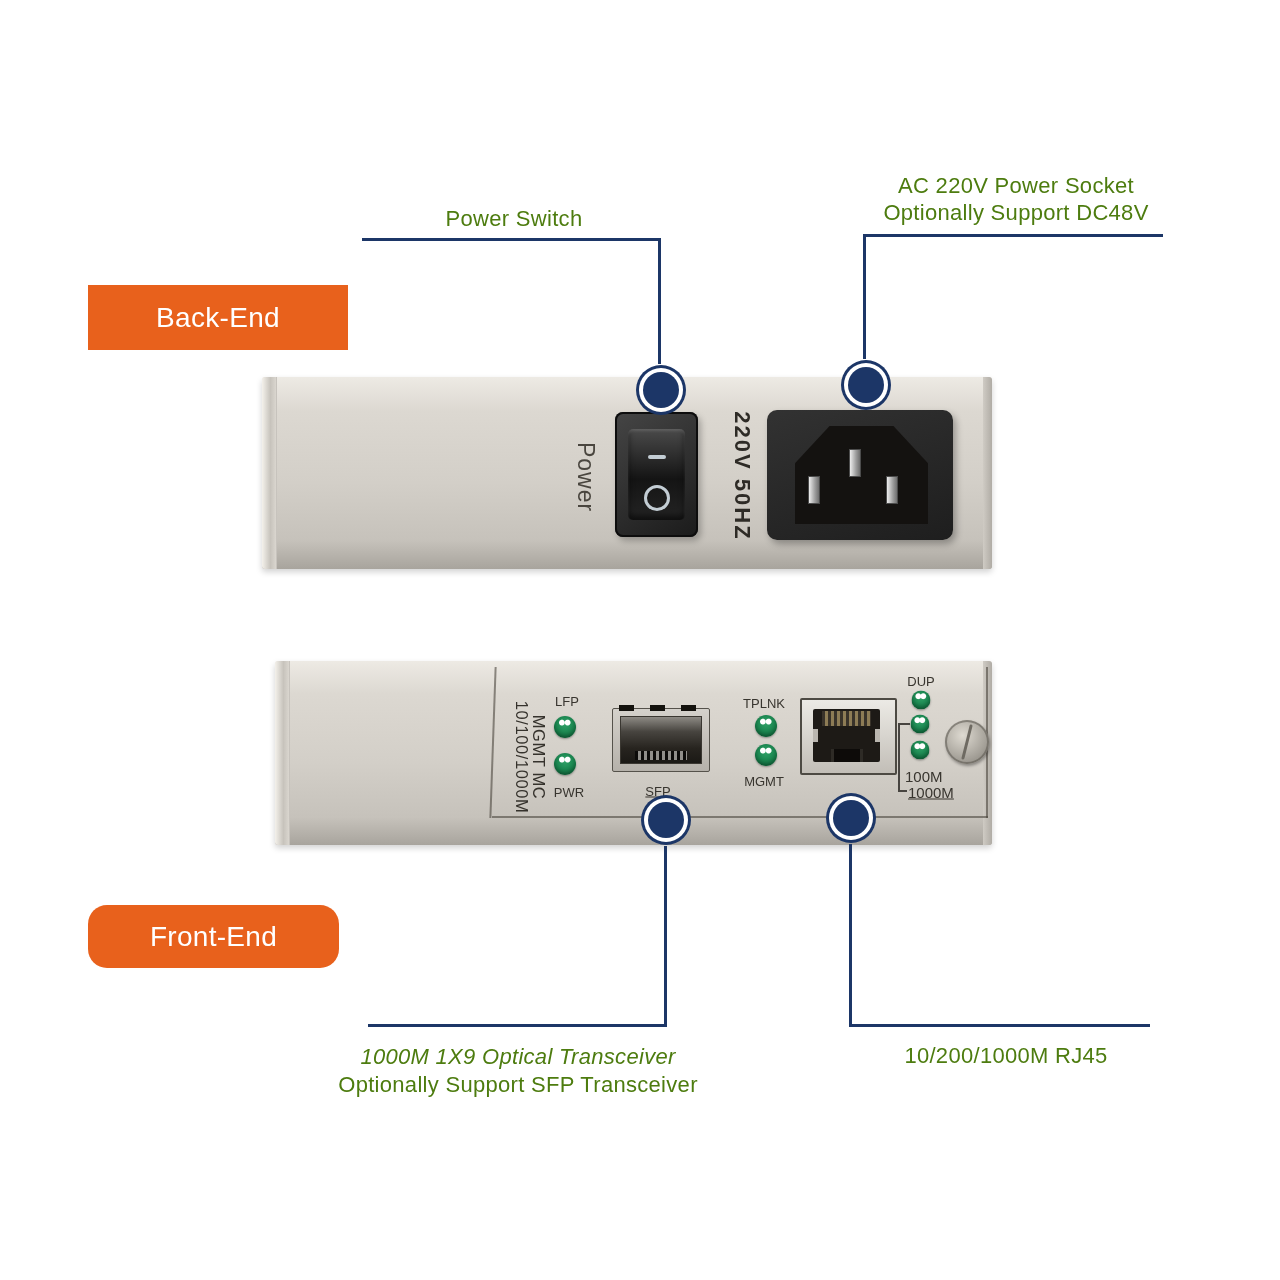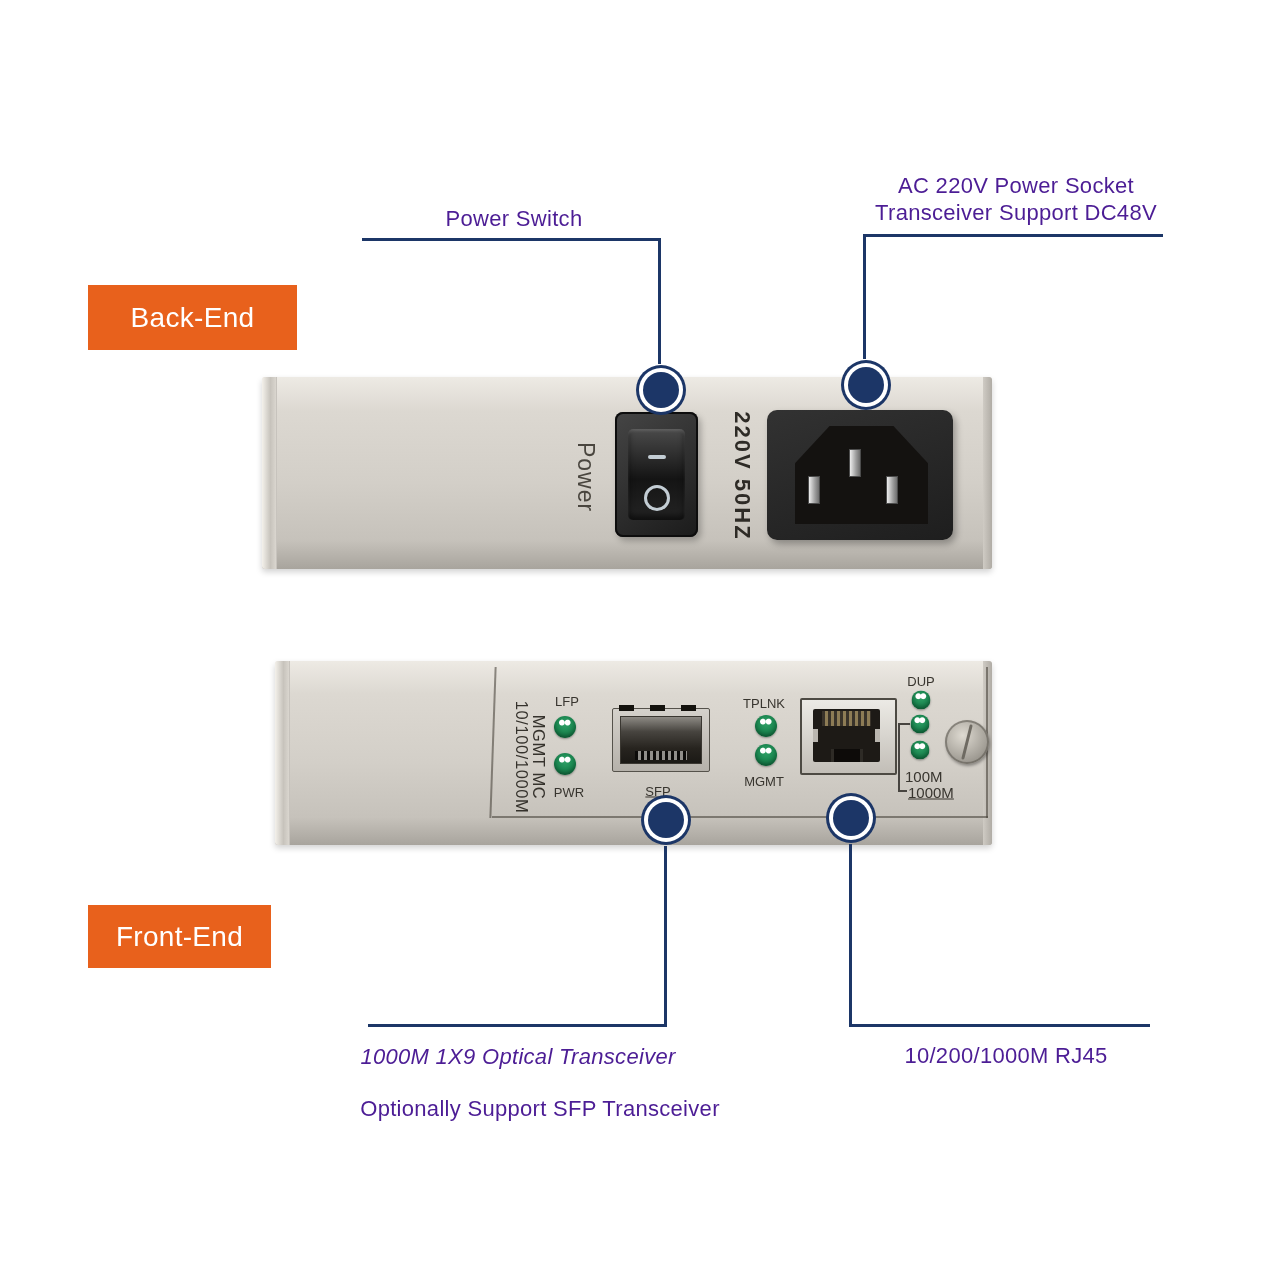--- a/index.html
+++ b/index.html
@@ -2,21 +2,21 @@
 <html><head>
 <meta charset="utf-8">
 <style>
   html,body{margin:0;padding:0;background:#ffffff;}
   #canvas{position:relative;width:1280px;height:1280px;background:#ffffff;overflow:hidden;
           font-family:"Liberation Sans",sans-serif;}
   
   .line{position:absolute;background:#1c3667;}
   .marker{position:absolute;width:36px;height:36px;border-radius:50%;background:#1c3667;
           box-shadow:0 0 0 4px #ffffff,0 0 0 7px #1c3667;z-index:30;}
-  .ann{position:absolute;transform:translate(-50%,-50%);font-size:22px;color:#4c1d95;
+  .ann{position:absolute;transform:translate(-50%,-50%);font-size:22px;color:#4d7c0f;
        white-space:nowrap;text-align:center;letter-spacing:.3px;z-index:25;}
   .tag{position:absolute;background:#e8611c;color:#ffffff;display:flex;align-items:center;
        justify-content:center;font-size:28px;letter-spacing:.3px;z-index:25;}
   
   .device{position:absolute;border-radius:3px;
           background:linear-gradient(180deg,#edeae4 0%,#dcd8d1 18%,#d3cfc8 55%,#c6c2bb 85%,#a8a49d 100%);
           box-shadow:0 3px 6px rgba(0,0,0,.18);}
   .device::before{content:"";position:absolute;left:0;top:0;bottom:0;width:14px;
           background:linear-gradient(90deg,#f4f1eb,#c7c3bc 60%,#dad6cf);
           border-right:1px solid rgba(120,115,108,.35);border-radius:3px 0 0 3px;}
@@ -84,27 +84,27 @@
 <body>
 
 <div id="canvas">
 
   <div class="ann" style="left:514px;top:219px;">Power Switch</div>
   <div class="line" style="left:362px;top:238px;width:299px;height:3px;"></div>
   <div class="line" style="left:658px;top:238px;width:3px;height:126px;"></div>
   <div class="marker" style="left:643px;top:372px;"></div>
 
   <div class="ann" style="left:1016px;top:186px;">AC 220V Power Socket</div>
-  <div class="ann" style="left:1016px;top:213px;">Transceiver Support DC48V</div>
+  <div class="ann" style="left:1016px;top:213px;">Optionally Support DC48V</div>
   <div class="line" style="left:863px;top:234px;width:300px;height:3px;"></div>
   <div class="line" style="left:863px;top:234px;width:3px;height:125px;"></div>
   <div class="marker" style="left:848px;top:367px;"></div>
 
-  <div class="tag" style="left:88px;top:285px;width:209px;height:65px;">Back-End</div>
-  <div class="tag" style="left:88px;top:905px;width:183px;height:63px;">Front-End</div>
+  <div class="tag" style="left:88px;top:285px;width:260px;height:65px;">Back-End</div>
+  <div class="tag" style="left:88px;top:905px;width:251px;height:63px;border-radius:19px;">Front-End</div>
 
   <div class="device" style="left:262px;top:377px;width:730px;height:192px;">
     <div class="vtext power-label" style="left:323px;top:100px;">Power</div>
 
     <div class="switch">
       <div class="rocker">
         <div class="sym-on"></div>
         <div class="sym-off"></div>
       </div>
     </div>
@@ -166,20 +166,20 @@
     <div class="flabel-left" style="left:630px;top:115px;">100M</div>
     <div class="flabel-left" style="left:633px;top:131px;text-decoration:underline;">1000M</div>
 
     <div class="screw"></div>
   </div>
 
   <div class="marker" style="left:648px;top:802px;"></div>
   <div class="line" style="left:664px;top:846px;width:3px;height:181px;"></div>
   <div class="line" style="left:368px;top:1024px;width:299px;height:3px;"></div>
   <div class="ann" style="left:518px;top:1057px;font-style:italic;">1000M 1X9 Optical Transceiver</div>
-  <div class="ann" style="left:540px;top:1085px;margin-top:24px;">Optionally Support SFP Transceiver</div>
+  <div class="ann" style="left:518px;top:1085px;">Optionally Support SFP Transceiver</div>
 
   <div class="marker" style="left:833px;top:800px;"></div>
   <div class="line" style="left:849px;top:844px;width:3px;height:183px;"></div>
   <div class="line" style="left:849px;top:1024px;width:301px;height:3px;"></div>
   <div class="ann" style="left:1006px;top:1056px;">10/200/1000M RJ45</div>
 
 </div>
 
 </body></html>

